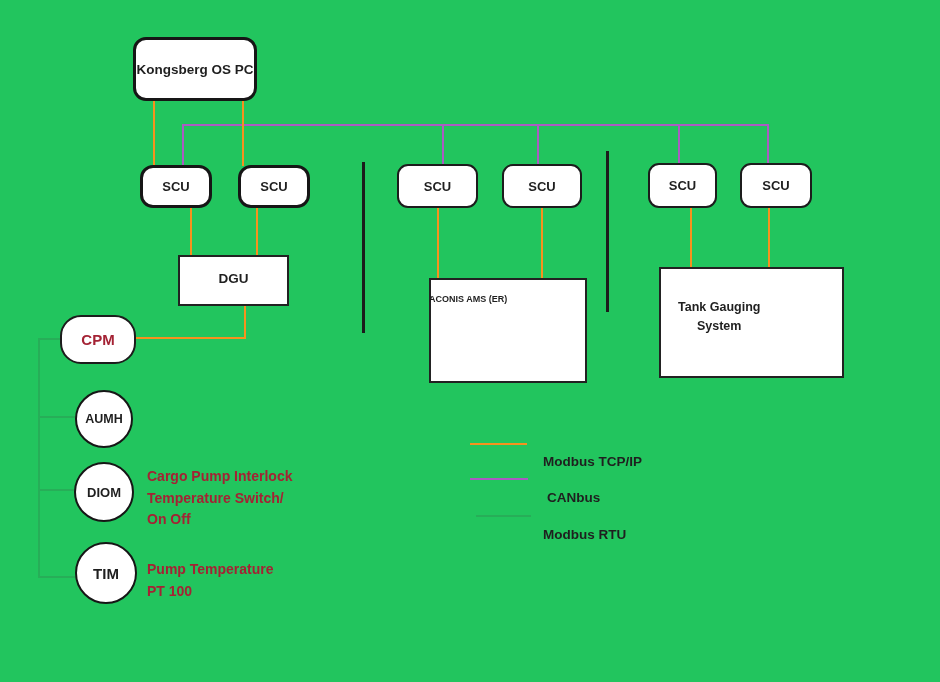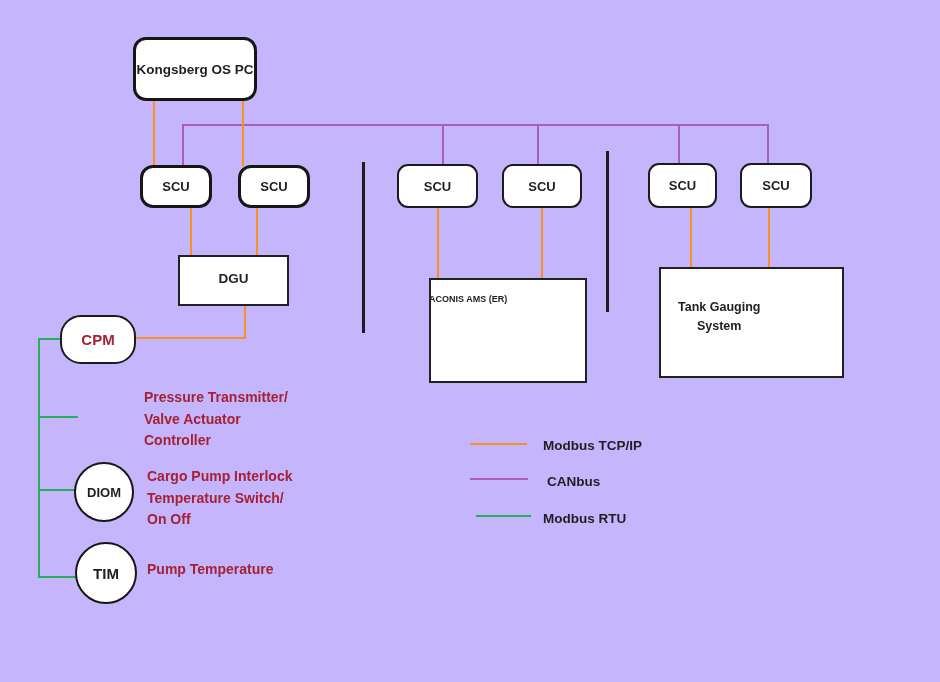--- a/index.html
+++ b/index.html
@@ -1,19 +1,19 @@
 <!DOCTYPE html>
 <html><head>
 <meta charset="utf-8">
 <style>
   html,body{margin:0;padding:0;background:#ffffff;}
   #canvas{
     position:relative;
     width:940px;height:682px;
-    background:#c4b5fd;
+    background:#22c55e;
     font-family:"Liberation Sans", sans-serif;
     overflow:hidden;
   }
   .node{
     position:absolute;
     display:flex;align-items:center;justify-content:center;
     background:#ffffff;
     color:#1f1f1f;
     font-weight:bold;
     box-sizing:border-box;
@@ -32,20 +32,21 @@
     font-size:14px;
     line-height:21.5px;
     z-index:3;
   }
   .legend-label{
     position:absolute;
     font-weight:bold;
     font-size:13.5px;
     color:#1f1f1f;
     z-index:3;
+    margin-top:16px;
   }
   .corner-label{
     position:absolute;
     display:block;
     font-weight:bold;
     color:#1f1f1f;
     z-index:3;
     background:transparent;
   }
 </style>
@@ -101,39 +102,36 @@
 
   <div class="node rect" style="left:413px;top:278px;width:158px;height:105px;"></div>
   <span class="corner-label" style="left:429px;top:294px;font-size:9px;">ACONIS AMS (ER)</span>
 
   <div class="node rect" style="left:643px;top:267px;width:185px;height:111px;"></div>
   <div class="corner-label" style="left:678px;top:298px;font-size:12.5px;line-height:19px;text-align:center;">
     <div>Tank Gauging</div>
     <div>System</div>
   </div>
 
+  <div class="node circle" style="left:75px;top:390px;width:58px;height:58px;font-size:12.5px;">AUMH</div>
 
   <div class="node circle" style="left:74px;top:462px;width:60px;height:60px;font-size:13px;">DIOM</div>
 
   <div class="node circle" style="left:75px;top:542px;width:62px;height:62px;font-size:15px;">TIM</div>
 
-  <div class="annotation" style="left: 144px; top: 387px; color: rgb(164, 34, 52);">
-    <div>Pressure Transmitter/</div>
-    <div>Valve Actuator</div>
-    <div>Controller</div>
-  </div>
 
   <div class="annotation" style="left: 147px; top: 466px; color: rgb(164, 34, 52);">
     <div>Cargo Pump Interlock</div>
     <div>Temperature Switch/</div>
     <div>On Off</div>
   </div>
 
   <div class="annotation" style="left: 147px; top: 559px; color: rgb(164, 34, 52);">
     <div>Pump Temperature</div>
+    <div>PT 100</div>
   </div>
 
   <div class="h-line" style="left: 470px; top: 443px; width: 57px; background-color: rgb(246, 146, 30);"></div>
   <span class="legend-label" style="left:543px;top:438px;">Modbus TCP/IP</span>
 
   <div class="h-line" style="left: 470px; top: 478px; width: 58px; background-color: rgb(170, 92, 195);"></div>
   <span class="legend-label" style="left:547px;top:474px;">CANbus</span>
 
   <div class="h-line" style="left: 476px; top: 515px; width: 55px; background-color: rgb(39, 174, 88);"></div>
   <span class="legend-label" style="left:543px;top:511px;">Modbus RTU</span>

